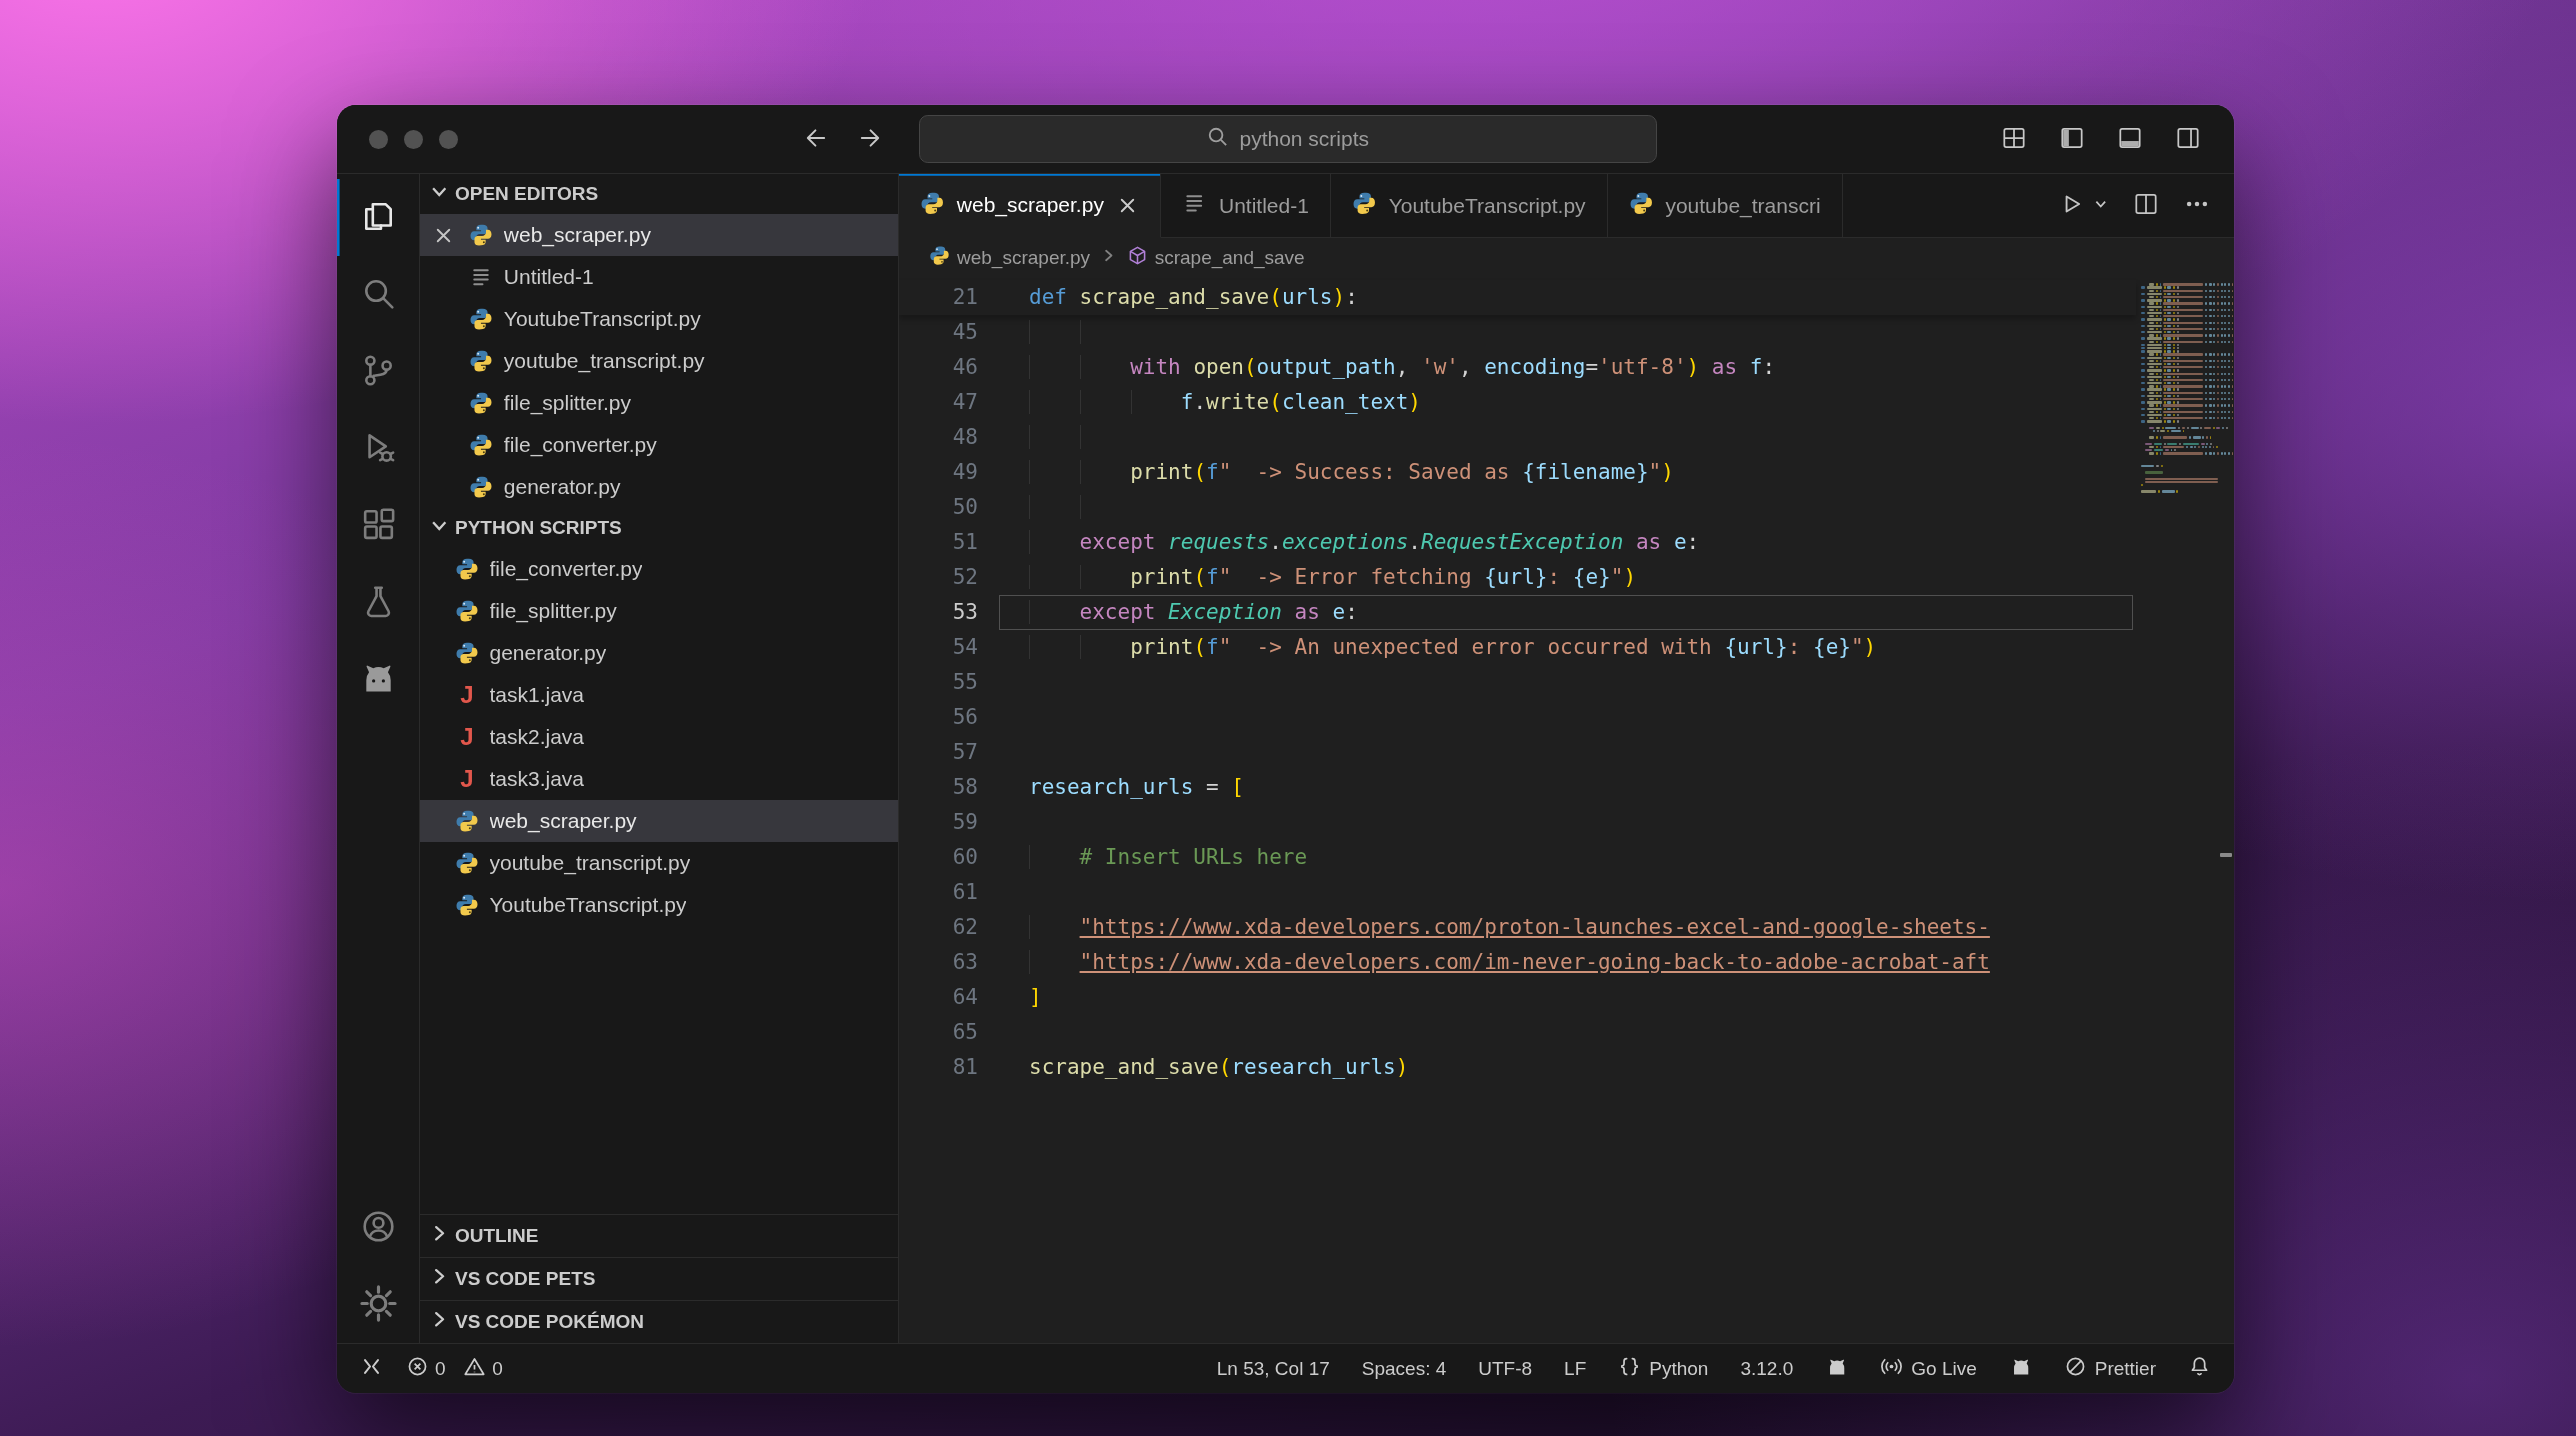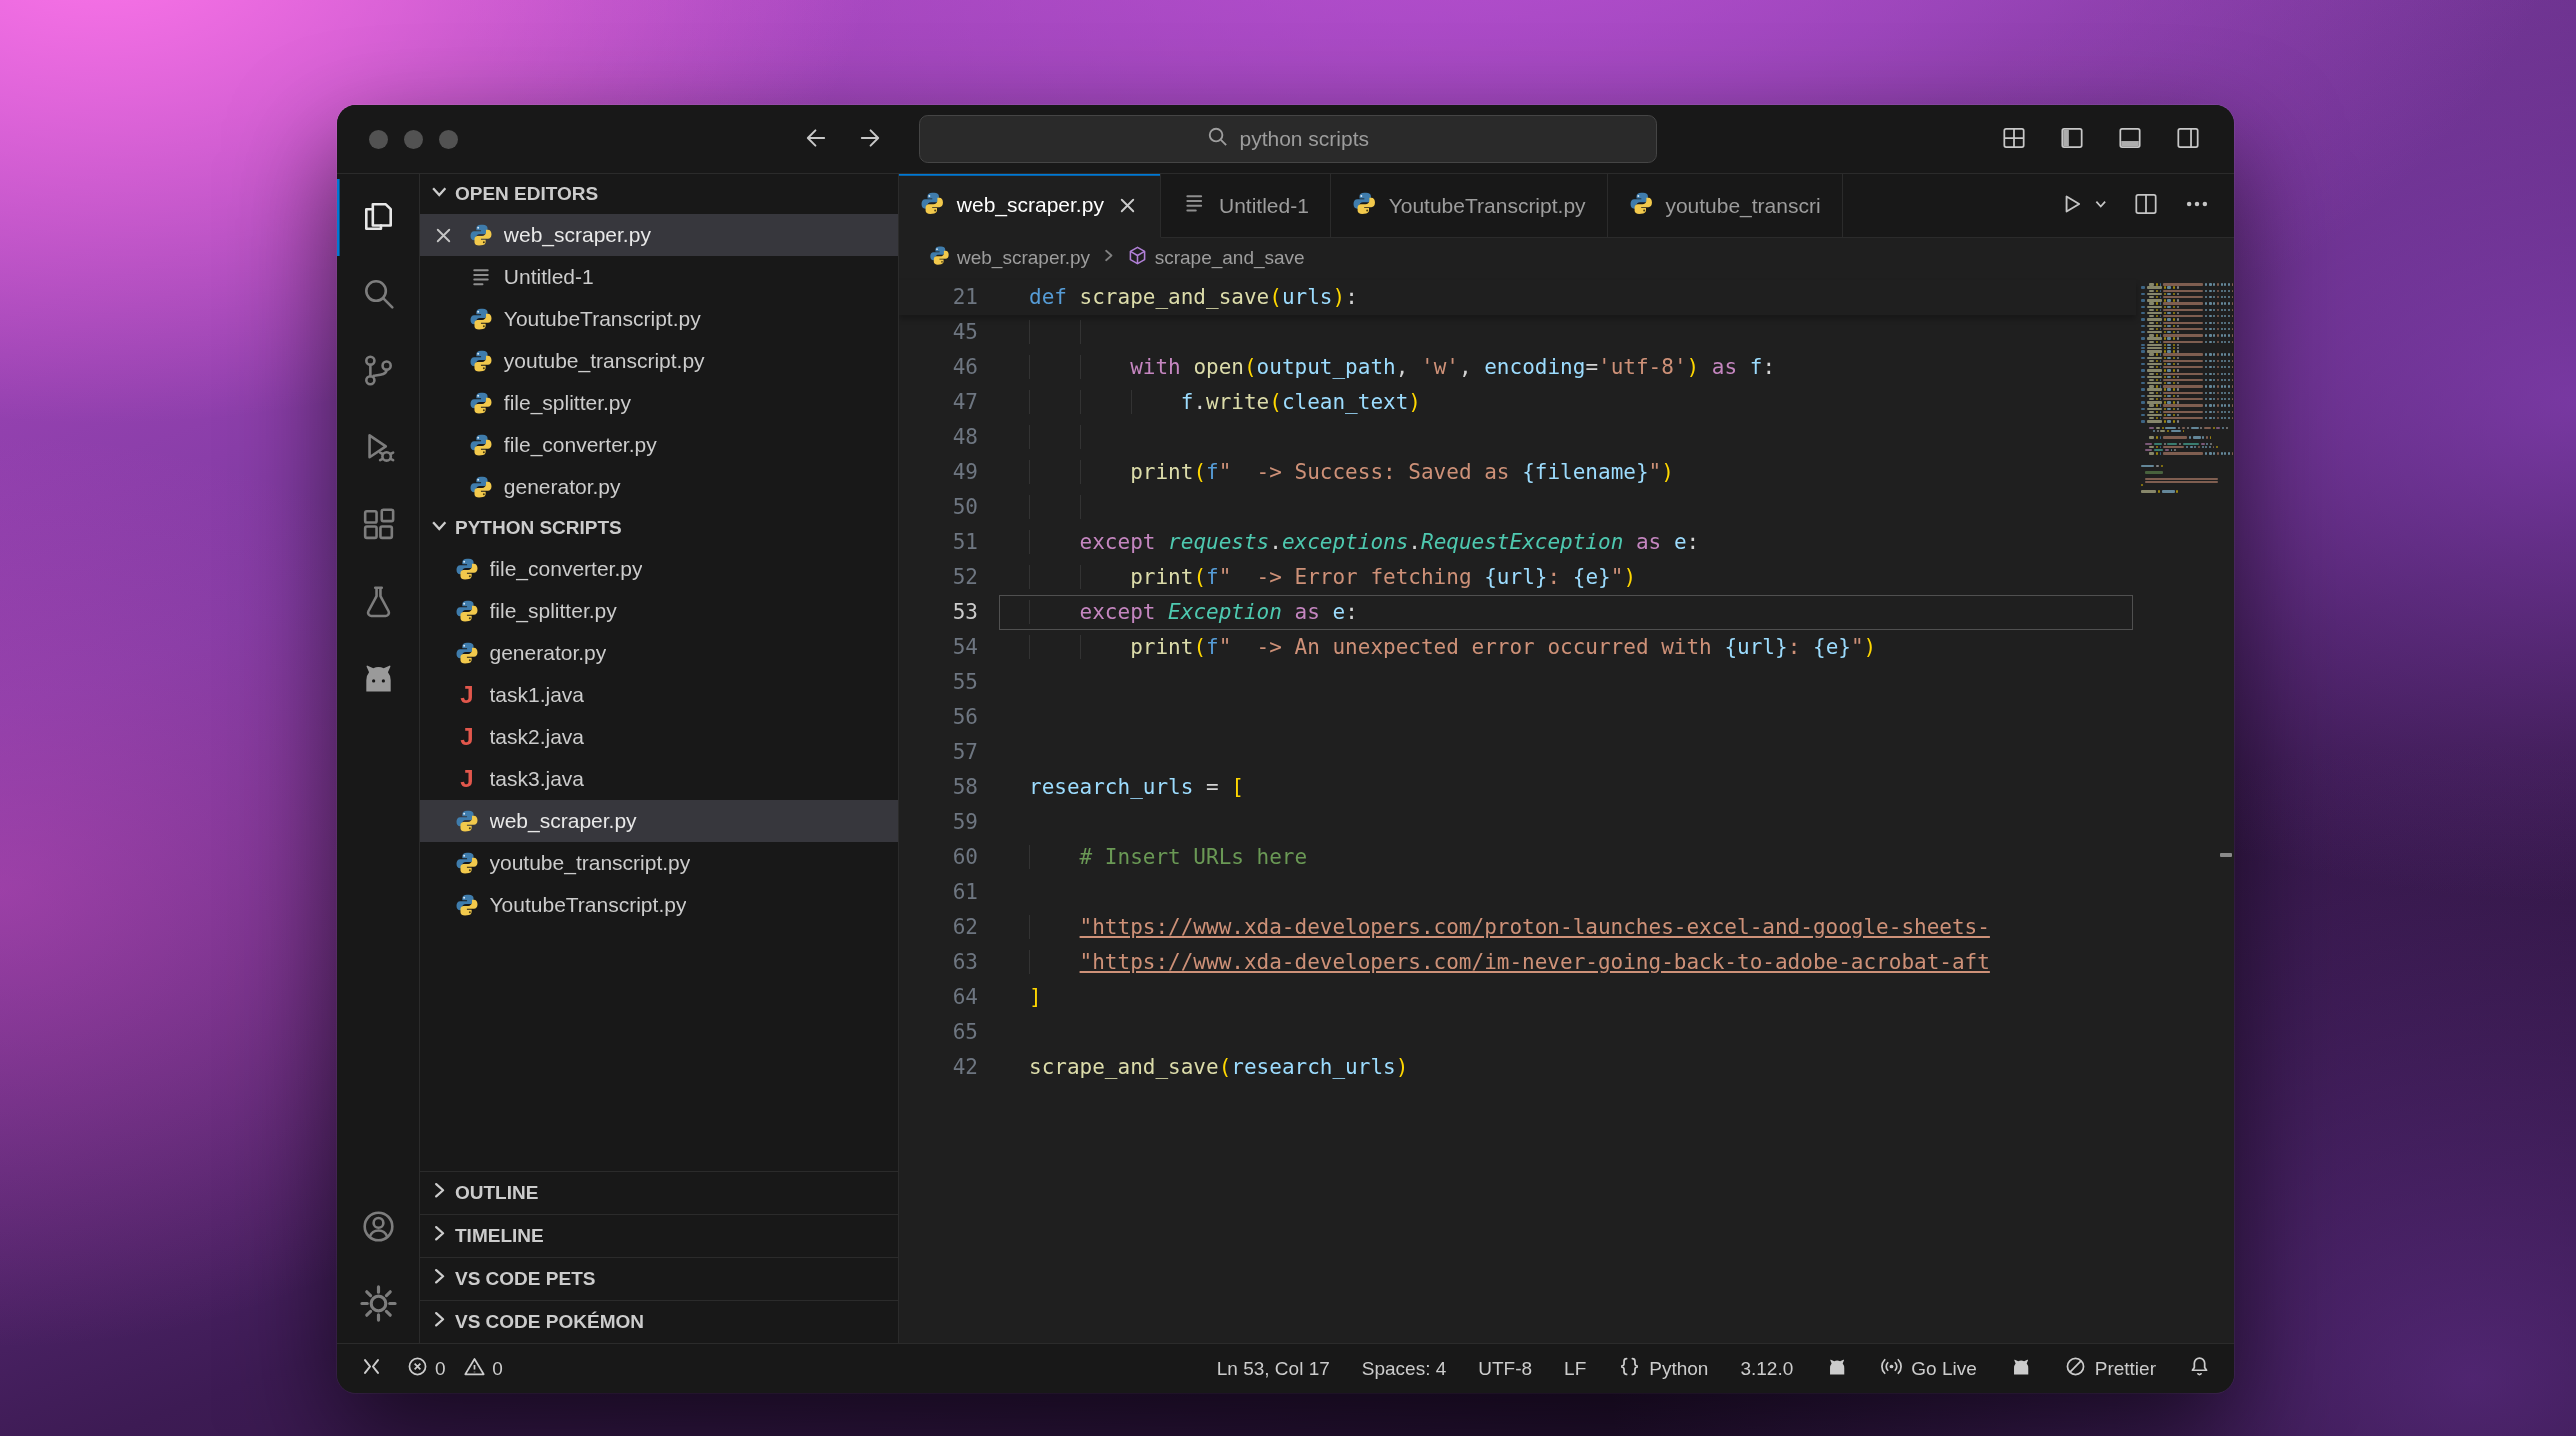--- a/index.html
+++ b/index.html
@@ -404,26 +404,20 @@
             <div class="section-h">
               <span class="ico"><svg viewBox="0 0 16 16" fill="none" stroke="currentColor" stroke-width="1.5" stroke-linecap="round" stroke-linejoin="round">
                   <path d="M6 4l4.5 4L6 12"></path>
                 </svg></span>
               <span>OUTLINE</span>
             </div>
             <div class="section-h">
               <span class="ico"><svg viewBox="0 0 16 16" fill="none" stroke="currentColor" stroke-width="1.5" stroke-linecap="round" stroke-linejoin="round">
                   <path d="M6 4l4.5 4L6 12"></path>
                 </svg></span>
-              <span>TIMELINE</span>
-            </div>
-            <div class="section-h">
-              <span class="ico"><svg viewBox="0 0 16 16" fill="none" stroke="currentColor" stroke-width="1.5" stroke-linecap="round" stroke-linejoin="round">
-                  <path d="M6 4l4.5 4L6 12"></path>
-                </svg></span>
               <span>VS CODE PETS</span>
             </div>
             <div class="section-h">
               <span class="ico"><svg viewBox="0 0 16 16" fill="none" stroke="currentColor" stroke-width="1.5" stroke-linecap="round" stroke-linejoin="round">
                   <path d="M6 4l4.5 4L6 12"></path>
                 </svg></span>
               <span>VS CODE POKÉMON</span>
             </div>
           </div>
       </div>
@@ -593,21 +587,21 @@
               </div>
               <div class="cl">
                 <span class="ln">64</span>
                 <span class="ct"><span class="tk-b1">]</span></span>
               </div>
               <div class="cl">
                 <span class="ln">65</span>
                 <span class="ct"></span>
               </div>
               <div class="cl">
-                <span class="ln">42</span>
+                <span class="ln">81</span>
                 <span class="ct"><span class="tk-fn">scrape_and_save</span><span class="tk-b1">(</span><span class="tk-va">research_urls</span><span class="tk-b1">)</span></span>
               </div>
             </div>
           <div class="minimap" id="minimap">
               <div class="mm-row" style="padding-left: 13.3px;"><span class="mm-seg tk-fn" style="width: 5px;"></span><span class="mm-seg tk-b1" style="width: 1.8px;"></span><span class="mm-seg tk-kdef" style="width: 1.8px;"></span><span class="mm-seg tk-st" style="width: 40px;"></span><span class="mm-seg tk-fb" style="width: 1.8px;"></span><span class="mm-seg tk-va" style="width: 3px;"></span><span class="mm-seg tk-fb" style="width: 1.8px;"></span><span class="mm-seg tk-st" style="width: 2px;"></span><span class="mm-seg tk-fb" style="width: 1.8px;"></span><span class="mm-seg tk-va" style="width: 1.8px;"></span><span class="mm-seg tk-fb" style="width: 1.8px;"></span><span class="mm-seg tk-st" style="width: 1.8px;"></span></div>
               <div class="mm-row" style="padding-left: 5.3px;"><span class="mm-seg tk-kdef" style="width: 4px;"></span><span class="mm-seg tk-fn" style="width: 15px;"></span><span class="mm-seg tk-b1" style="width: 1.8px;"></span><span class="mm-seg tk-va" style="width: 4px;"></span><span class="mm-seg tk-b1" style="width: 1.8px;"></span><span class="mm-seg tk-pu" style="width: 1.8px;"></span></div>
               <div class="mm-row" style="padding-left: 13.3px;"><span class="mm-seg tk-fn" style="width: 5px;"></span><span class="mm-seg tk-b1" style="width: 1.8px;"></span><span class="mm-seg tk-kdef" style="width: 1.8px;"></span><span class="mm-seg tk-st" style="width: 40px;"></span><span class="mm-seg tk-fb" style="width: 1.8px;"></span><span class="mm-seg tk-va" style="width: 3px;"></span><span class="mm-seg tk-fb" style="width: 1.8px;"></span><span class="mm-seg tk-st" style="width: 2px;"></span><span class="mm-seg tk-fb" style="width: 1.8px;"></span><span class="mm-seg tk-va" style="width: 1.8px;"></span><span class="mm-seg tk-fb" style="width: 1.8px;"></span><span class="mm-seg tk-st" style="width: 1.8px;"></span></div>
               <div class="mm-row" style="padding-left: 5.3px;"><span class="mm-seg tk-kdef" style="width: 4px;"></span><span class="mm-seg tk-fn" style="width: 15px;"></span><span class="mm-seg tk-b1" style="width: 1.8px;"></span><span class="mm-seg tk-va" style="width: 4px;"></span><span class="mm-seg tk-b1" style="width: 1.8px;"></span><span class="mm-seg tk-pu" style="width: 1.8px;"></span></div>
               <div class="mm-row" style="padding-left: 13.3px;"><span class="mm-seg tk-fn" style="width: 5px;"></span><span class="mm-seg tk-b1" style="width: 1.8px;"></span><span class="mm-seg tk-kdef" style="width: 1.8px;"></span><span class="mm-seg tk-st" style="width: 40px;"></span><span class="mm-seg tk-fb" style="width: 1.8px;"></span><span class="mm-seg tk-va" style="width: 3px;"></span><span class="mm-seg tk-fb" style="width: 1.8px;"></span><span class="mm-seg tk-st" style="width: 2px;"></span><span class="mm-seg tk-fb" style="width: 1.8px;"></span><span class="mm-seg tk-va" style="width: 1.8px;"></span><span class="mm-seg tk-fb" style="width: 1.8px;"></span><span class="mm-seg tk-st" style="width: 1.8px;"></span></div>
               <div class="mm-row" style="padding-left: 5.3px;"><span class="mm-seg tk-kdef" style="width: 4px;"></span><span class="mm-seg tk-fn" style="width: 15px;"></span><span class="mm-seg tk-b1" style="width: 1.8px;"></span><span class="mm-seg tk-va" style="width: 4px;"></span><span class="mm-seg tk-b1" style="width: 1.8px;"></span><span class="mm-seg tk-pu" style="width: 1.8px;"></span></div>

